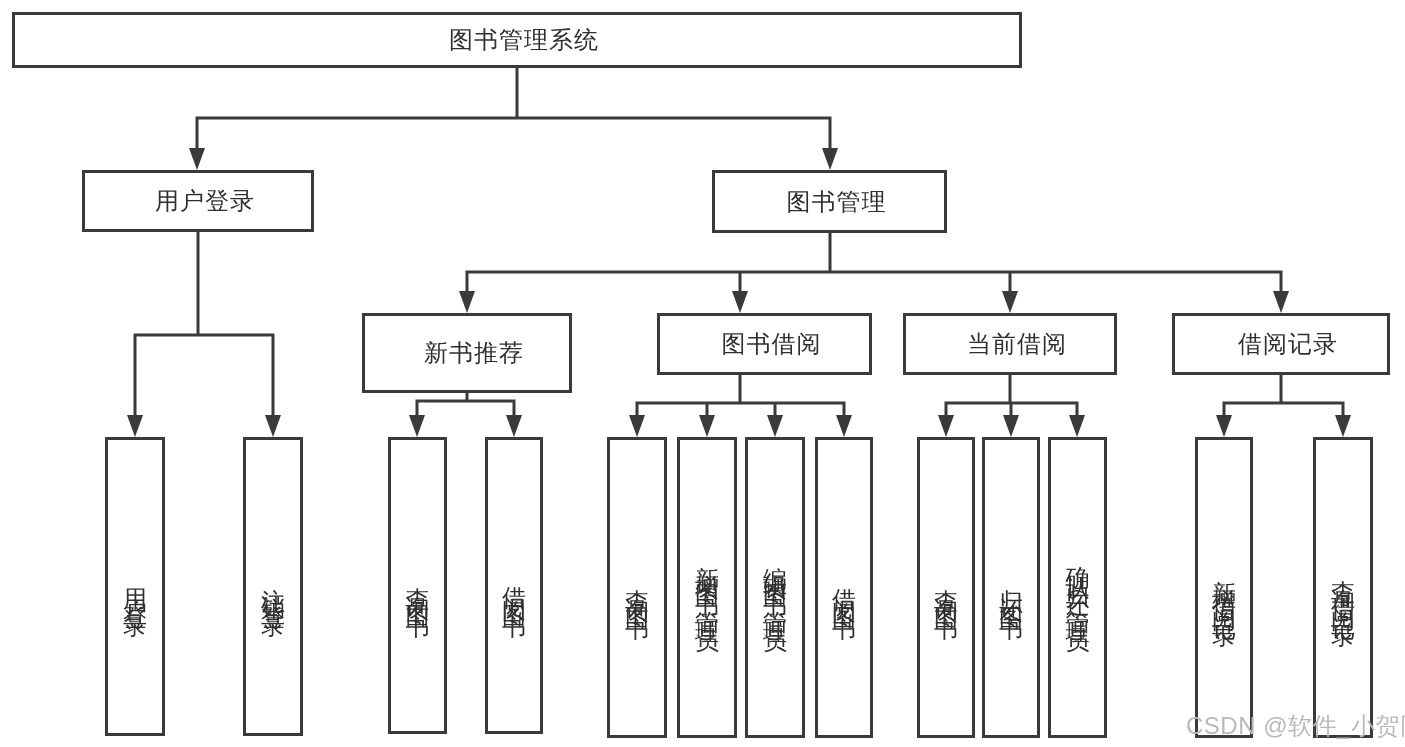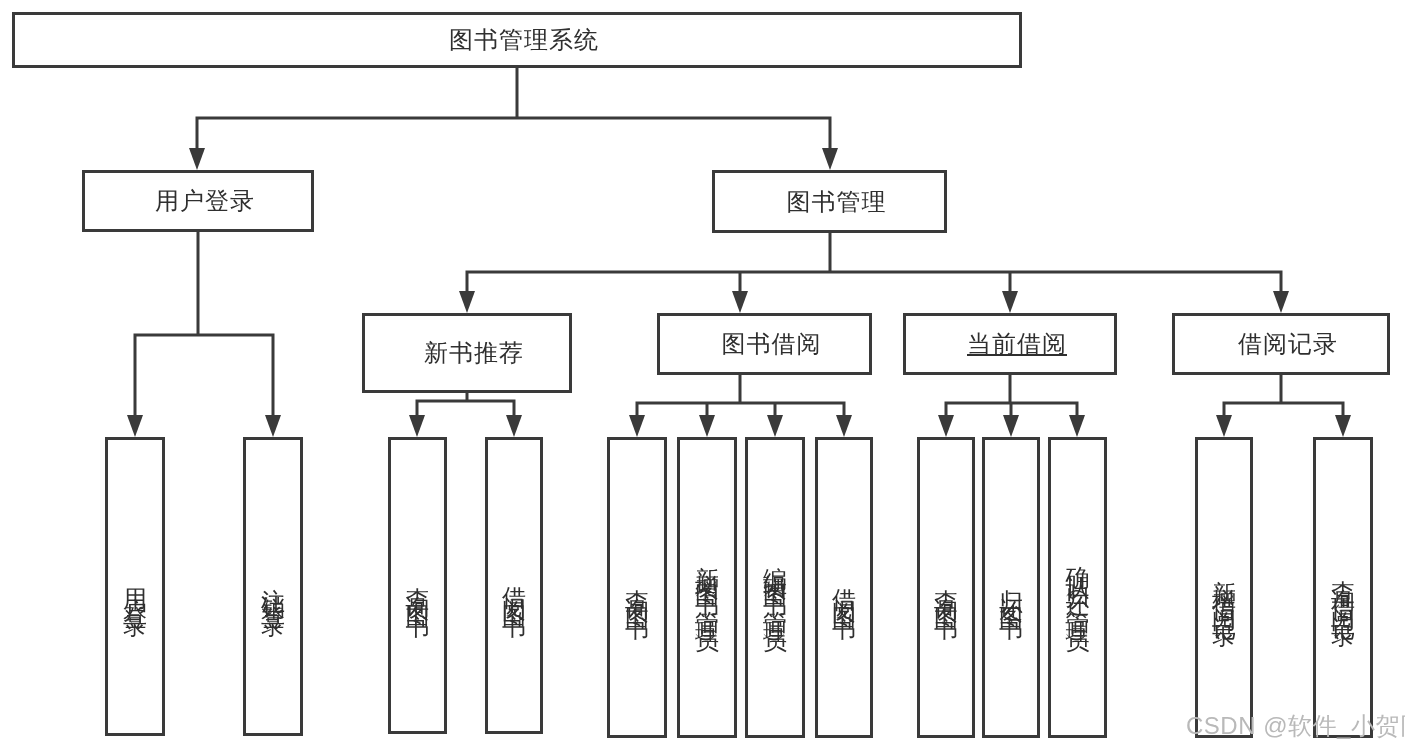--- a/index.html
+++ b/index.html
@@ -67,21 +67,21 @@
     </g>
   </svg>
 
   <div class="hbox" style="left:12px; top:12px; width:1010px; height:56px;">图书管理系统</div>
 
   <div class="hbox" style="left:82px; top:170px; width:232px; height:62px;">用户登录</div>
   <div class="hbox" style="left:712px; top:170px; width:235px; height:63px;">图书管理</div>
 
   <div class="hbox" style="left:362px; top:313px; width:210px; height:80px;">新书推荐</div>
   <div class="hbox" style="left:633px; top:313px; width:215px; height:62px;margin-left:24px;">图书借阅</div>
-  <div class="hbox" style="left:903px; top:313px; width:214px; height:62px;text-decoration:underline;">当前借阅</div>
+  <div class="hbox" style="left:903px; top:313px; width:214px; height:62px;">当前借阅</div>
   <div class="hbox" style="left:1172px; top:313px; width:218px; height:62px;">借阅记录</div>
 
   <div class="vbox" style="left:105px; top:437px; width:60px; height:299px;">
     <span class="vtext">用户登录</span>
   </div>
   <div class="vbox" style="left:243px; top:437px; width:60px; height:299px;">
     <span class="vtext">注销登录</span>
   </div>
 
   <div class="vbox" style="left:388px; top:437px; width:59px; height:297px;">

